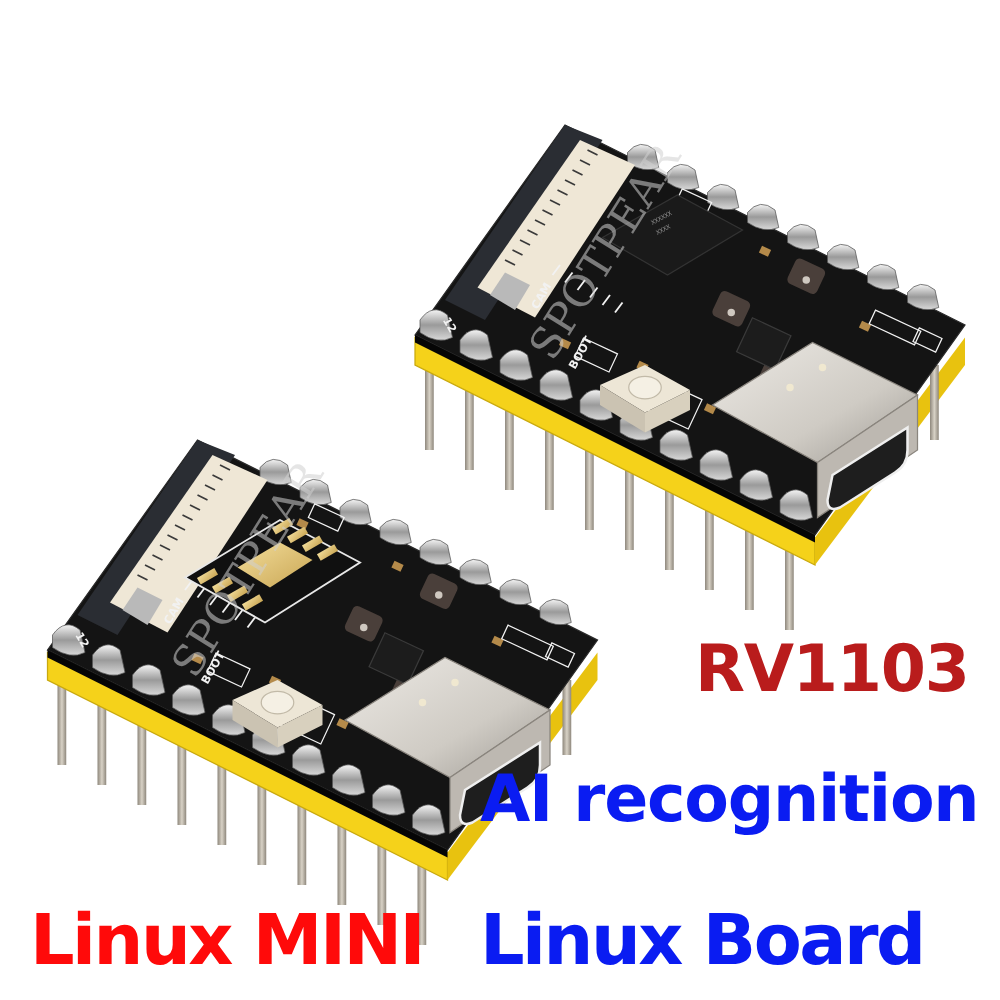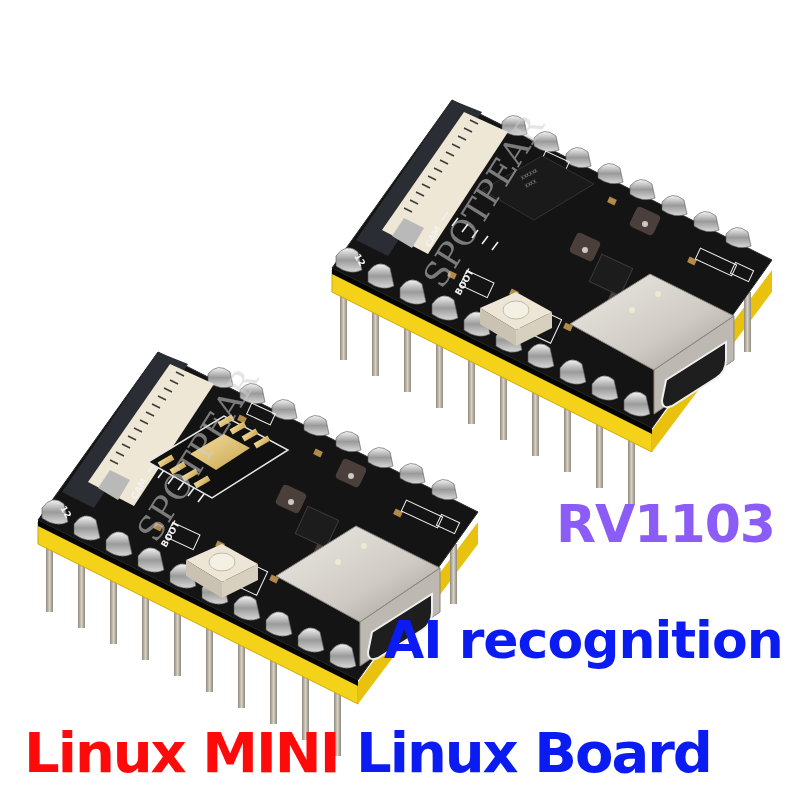--- a/index.html
+++ b/index.html
@@ -196,18 +196,18 @@
     </g>
     <g fill="#f2f2f2" font-size="9" font-family="DejaVu Sans, sans-serif" font-weight="bold">
       <text x="22" y="196" transform="rotate(60 22 196)">12</text>
       <text x="98" y="188" transform="rotate(-60 98 188)">CAM</text>
       <text x="128" y="236" transform="rotate(-60 128 236)">BOOT</text>
     </g>
     <text class="watermark" x="118" y="232" transform="rotate(-58 118 232)" font-size="34" fill="#d0d0d0" fill-opacity="0.55">SPOTPEAR</text>
   </g>
 </svg>
 
-<div class="headline model" style="color:#8b5cf6;">RV1103</div>
+<div class="headline model" style="color:#b91c1c;margin-top:12px;">RV1103</div>
 <div class="headline feature" style="color:#0a1cf2;">AI recognition</div>
 <div class="headline tagline">
   <span style="color:#ff0a0a;">Linux MINI</span>
-  <span style="color:#0a1cf2;">Linux Board</span>
+  <span style="color:#0a1cf2;margin-left:28px;">Linux Board</span>
 </div>
 
 </body></html>

